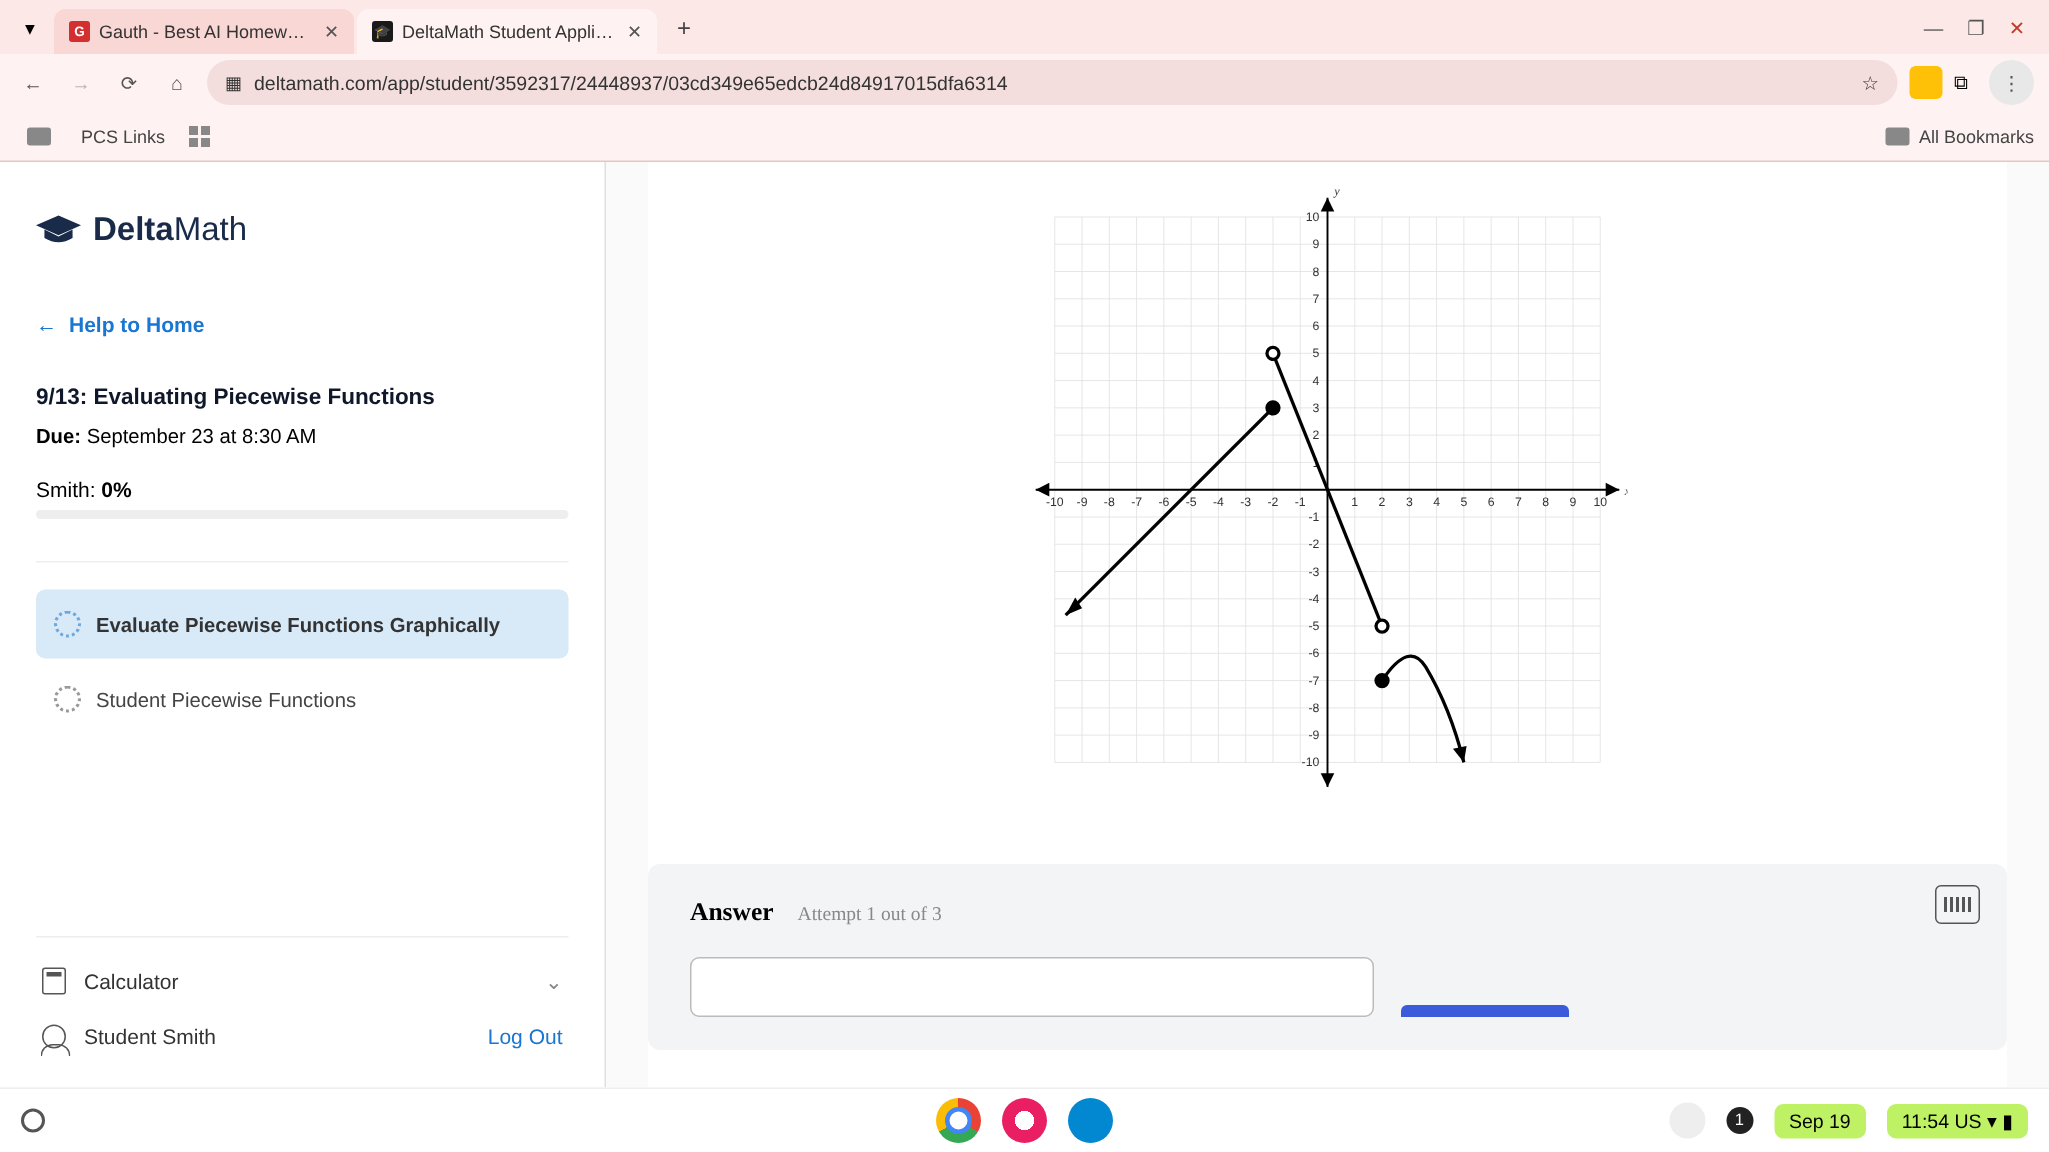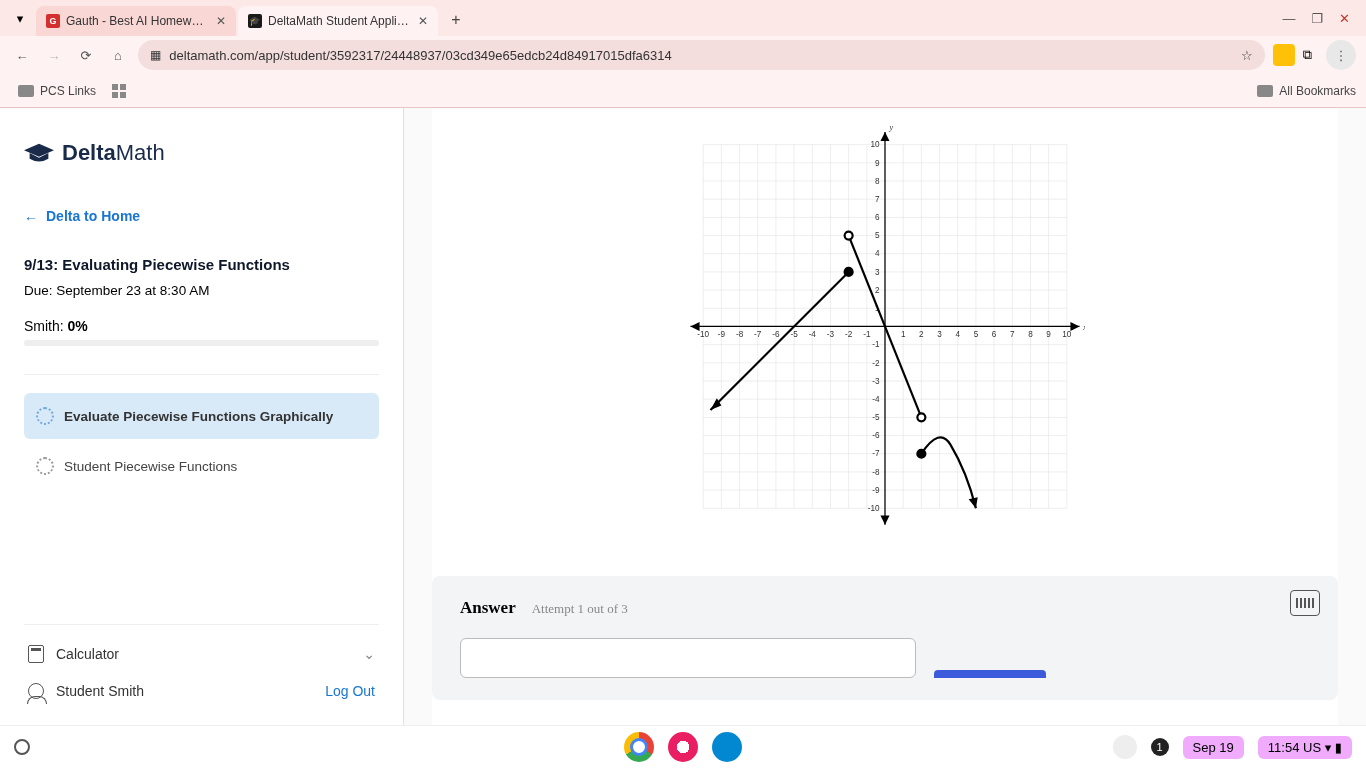--- a/index.html
+++ b/index.html
@@ -18,36 +18,36 @@
 .new-tab { width: 24px; height: 24px; display: flex; align-items: center; justify-content: center; font-size: 16px; color: #444; margin-top: 4px; margin-left: 4px; }
 .window-controls { margin-left: auto; display: flex; gap: 16px; color: #555; padding-right: 8px; }
 
 .toolbar { height: 38px; background: #fef3f2; display: flex; align-items: center; padding: 0 10px; gap: 8px; }
 .nav-btn { width: 24px; height: 24px; display: flex; align-items: center; justify-content: center; color: #555; border-radius: 50%; }
 .url-bar { flex: 1; height: 30px; background: #f3dedd; border-radius: 15px; display: flex; align-items: center; padding: 0 12px; font-size: 13px; color: #333; gap: 8px; }
 .url-right { display: flex; gap: 14px; align-items: center; }
 .menu-dots { width: 30px; height: 30px; border-radius: 50%; background: #e8e8e8; display: flex; align-items: center; justify-content: center; color: #555; margin-left: 6px; }
 
 .bookmarks-bar { height: 34px; background: #fef3f2; border-bottom: 1px solid #e8c5c2; display: flex; align-items: center; padding: 0 10px; font-size: 12px; color: #444; }
-.bm-item { display: flex; align-items: center; gap: 6px; padding: 4px 8px; }
+.bm-item { display: flex; align-items: center; gap: 20px; padding: 4px 8px; }
 .bm-folder { width: 16px; height: 12px; background: #888; border-radius: 2px; display: inline-block; }
 .bm-squares { display: grid; grid-template-columns: 6px 6px; grid-template-rows: 6px 6px; gap: 2px; }
 .bm-squares span { background: #888; }
 .all-bm { margin-left: auto; display: flex; gap: 6px; align-items: center; }
 
 
 .app { position: absolute; top: 108px; left: 0; right: 0; bottom: 43px; background: #fff; display: flex; }
 .sidebar { width: 404px; border-right: 1px solid #e0e0e0; padding: 32px 24px 16px 24px; display: flex; flex-direction: column; }
 .logo-row { display: flex; align-items: center; gap: 8px; font-size: 22px; color: #1a2b4a; font-weight: 400; margin-bottom: 42px; }
 .logo-icon { width: 30px; height: 20px; }
 .logo-text b { font-weight: bold; }
 .back-home { display: flex; align-items: center; gap: 8px; color: #1976d2; font-weight: bold; font-size: 14px; margin-bottom: 32px; cursor: pointer; }
 .assignment-title { font-weight: bold; font-size: 15px; color: #0f172a; margin-bottom: 10px; }
 .due-line { font-size: 13.5px; margin-bottom: 20px; }
-.due-line b { font-weight: normal; text-align: center; }
+.due-line b { font-weight: bold; text-align: center; }
 .grade-line { font-size: 14px; margin-bottom: 6px; }
 .grade-bar { width: 100%; height: 6px; background: #eee; border-radius: 3px; margin-bottom: 28px; }
 .divider { height: 1px; background: #eee; margin-bottom: 18px; }
 .skill-item { display: flex; align-items: center; gap: 10px; padding: 14px 12px; border-radius: 6px; font-size: 13.5px; font-weight: bold; color: #333; cursor: pointer; margin-bottom: 4px; }
 .skill-item.active { background: #d8e9f8; }
 .skill-item.inactive { font-weight: normal; color: #444; }
 .skill-prog { width: 18px; height: 18px; border: 2px dotted #999; border-radius: 50%; }
 
 .sidebar-footer { margin-top: auto; }
 .sidebar-footer .divider { margin-bottom: 10px; }
@@ -75,21 +75,21 @@
 
 .tray { position: absolute; left: 0; right: 0; bottom: 0; height: 43px; background: #fff; border-top: 1px solid #eee; display: flex; align-items: center; padding: 0 14px; }
 .tray .circle { width: 16px; height: 16px; border: 2px solid #555; border-radius: 50%; }
 .tray-apps { position: absolute; left: 50%; transform: translateX(-50%); display: flex; gap: 14px; }
 .app-icon { width: 30px; height: 30px; border-radius: 50%; }
 .chrome { background: conic-gradient(#ea4335 0 120deg,#34a853 120deg 240deg,#fbbc05 240deg 360deg); position: relative; }
 .chrome::after{content:"";position:absolute;inset:6px;background:#fff;border-radius:50%;border:3px solid #4285f4;}
 .paint { background: radial-gradient(circle,#fff 30%,#e91e63 30%); }
 .docs { background: #0288d1; }
 .tray-right { margin-left: auto; display: flex; align-items: center; gap: 14px; font-size: 13px; }
-.tray-right .pill { background: #f0abfc; padding: 4px 10px; border-radius: 6px; }
+.tray-right .pill { background: #bef264; padding: 4px 10px; border-radius: 6px; }
 
 
 svg.graph { width: 400px; height: 410px; }
 </style>
 </head>
 <body>
 
 <div class="browser-top">
   <div class="tab-dropdown">▾</div>
   <div class="tab inactive">
@@ -150,21 +150,21 @@
   <div class="sidebar">
     <div class="logo-row">
       <svg class="logo-icon" viewBox="0 0 32 20">
           <path fill="#1a2b4a" d="M16 0 L32 7 L16 14 L0 7 Z M6 10 V16 Q16 22 26 16 V10 L16 15 Z"></path>
         </svg>
       <span class="logo-text"><b>Delta</b><span>Math</span></span>
     </div>
 
     <div class="back-home">
       <span>←</span>
-      <span>Delta to Home</span>
+      <span>Help to Home</span>
     </div>
 
     <div class="assignment-title">9/13: Evaluating Piecewise Functions</div>
     <div class="due-line">
       <b>Due:</b>
       <span>September 23 at 8:30 AM</span>
     </div>
     <div class="grade-line">
       <span>Smith:</span>
       <b>0%</b>

